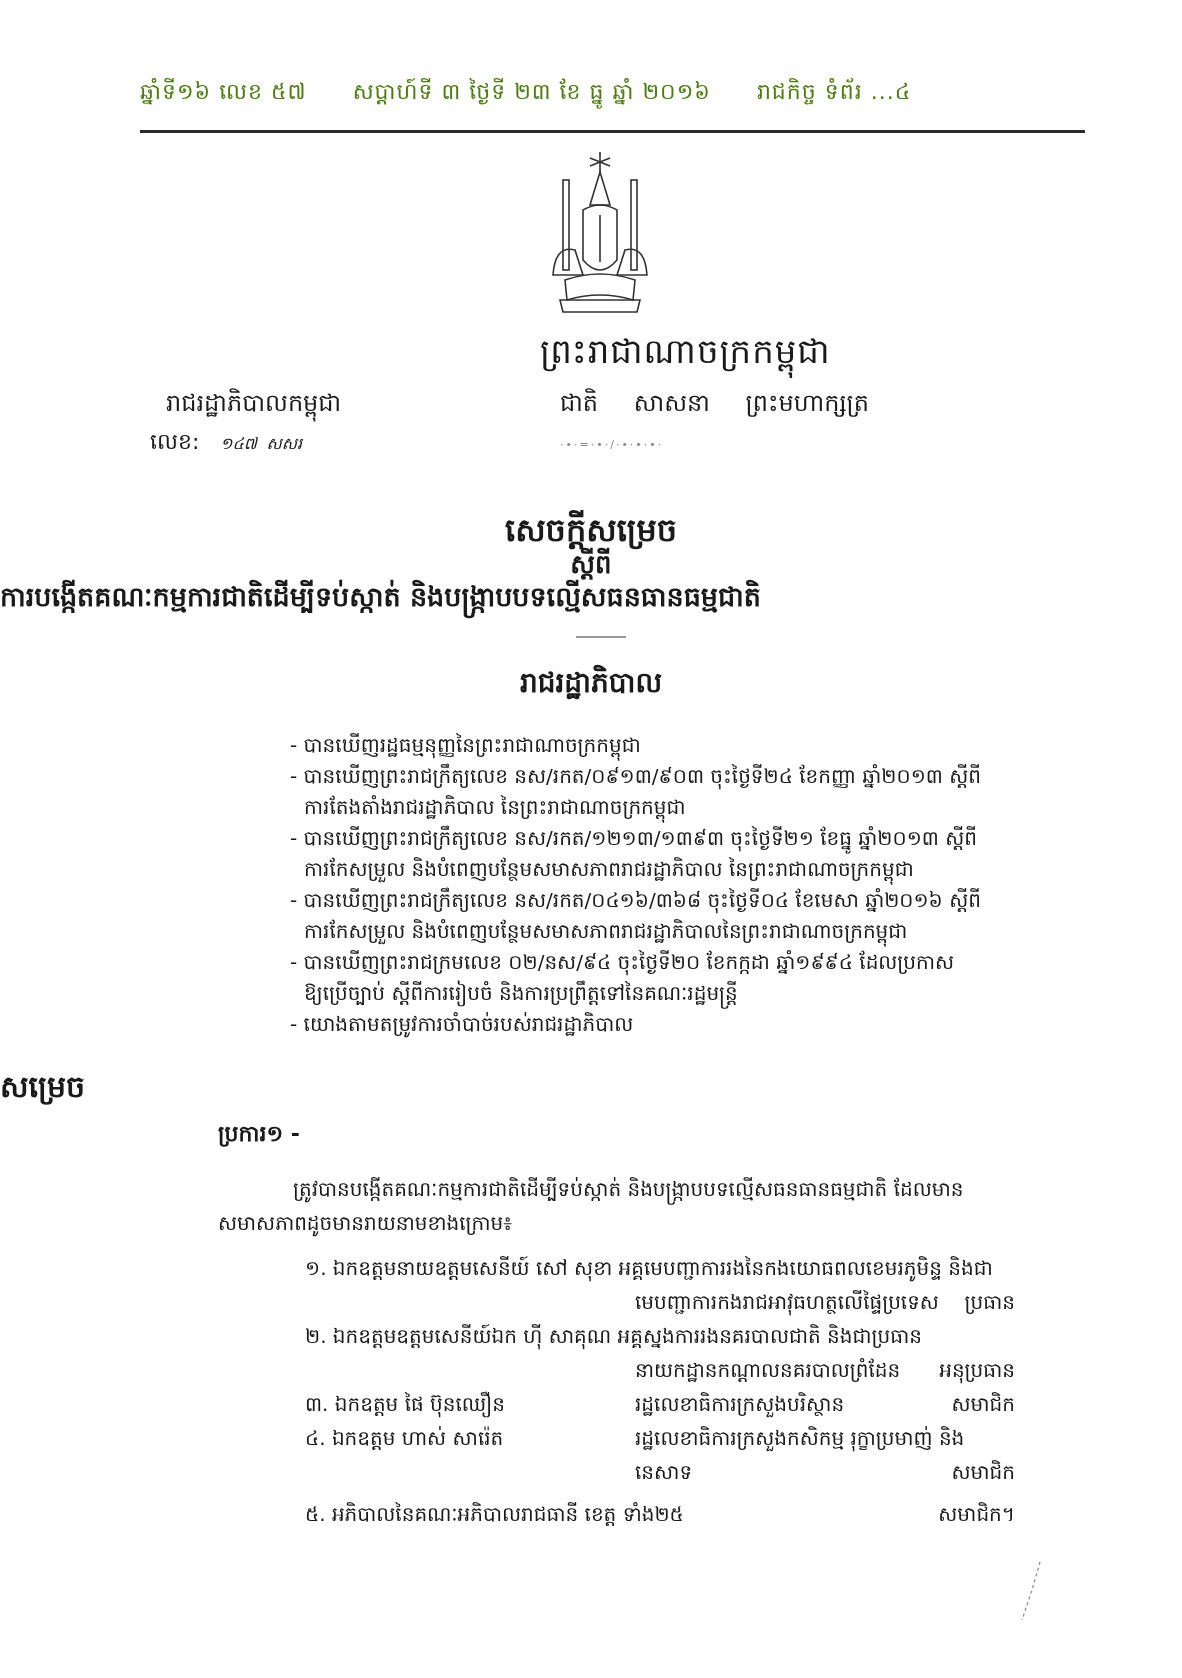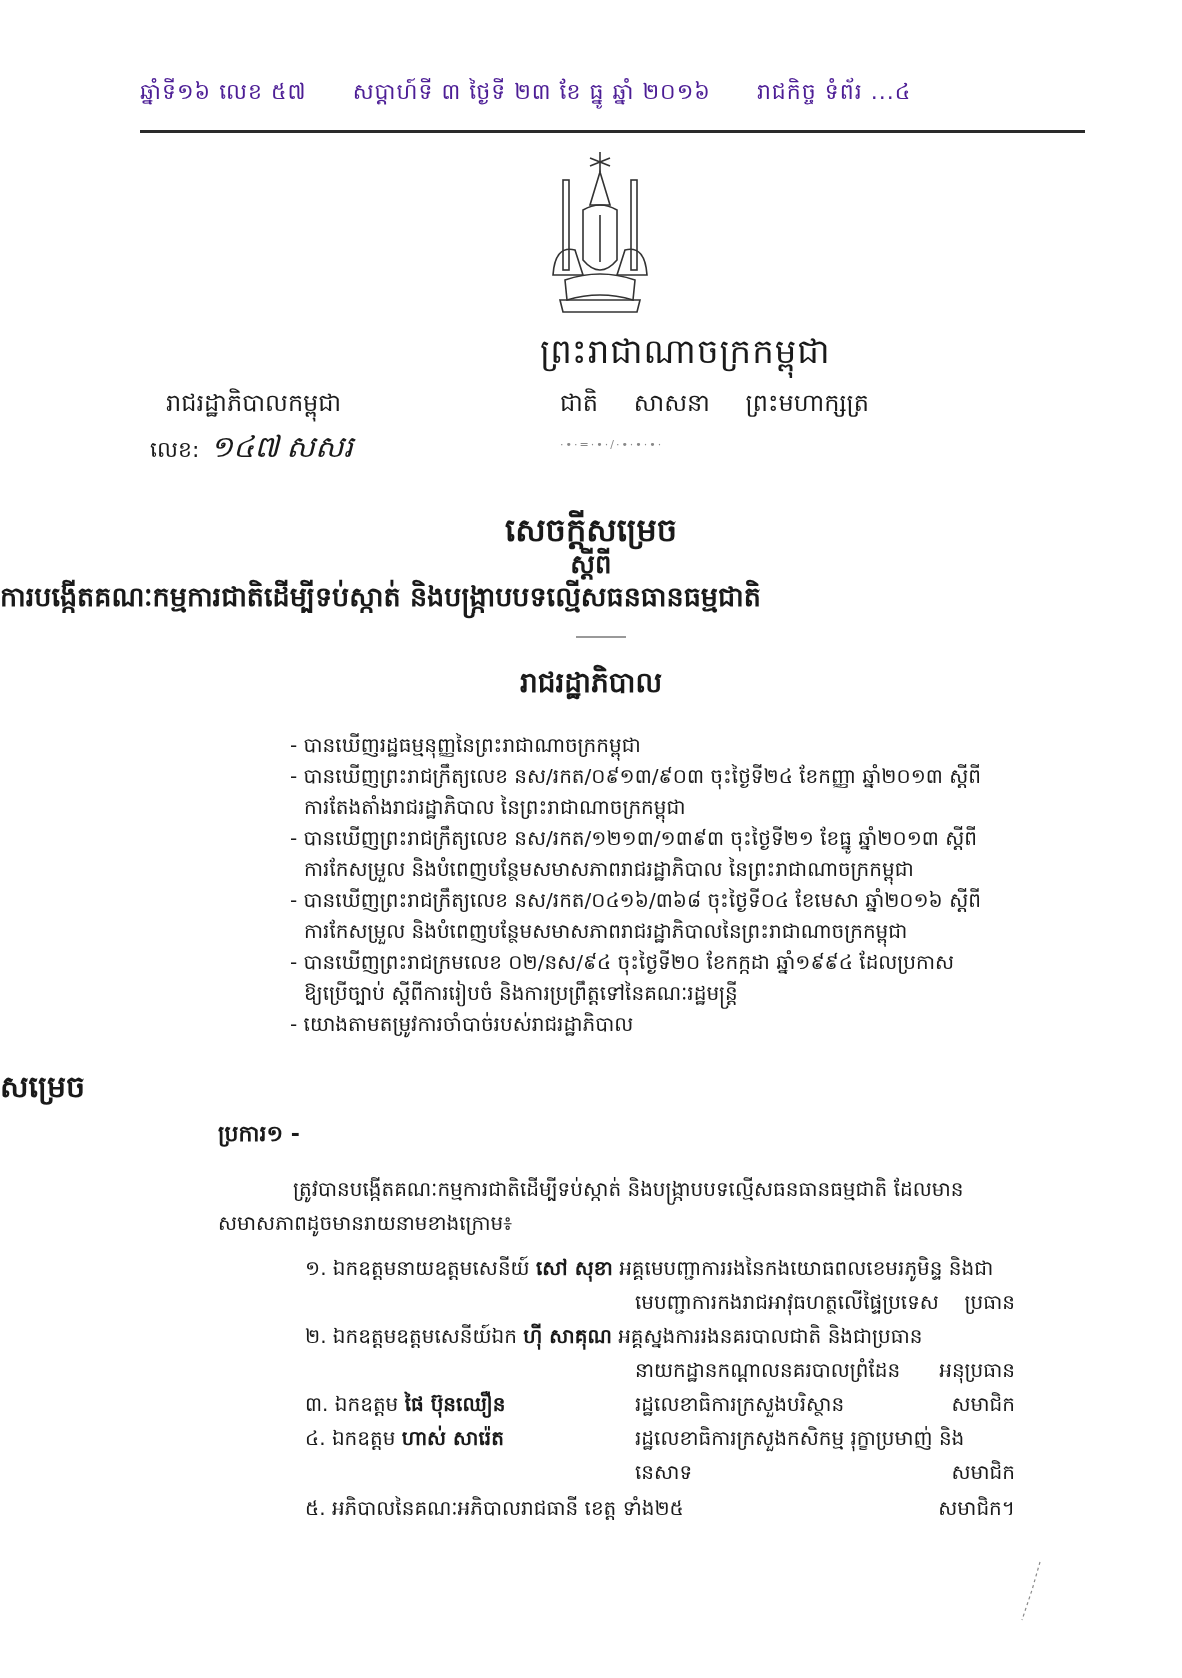--- a/index.html
+++ b/index.html
@@ -1,46 +1,46 @@
 <!DOCTYPE html>
 <html><head>
 <meta charset="utf-8">
 <style>
   html, body { margin:0; padding:0; }
   body {
     width:1182px; height:1678px; background:#ffffff; position:relative; overflow:hidden;
     font-family:"DejaVu Sans", sans-serif; color:#1a1a1a;
   }
   .abs { position:absolute; }
-  .gazette { left:140px; top:78px; font-size:22px; color:#4c1d95; letter-spacing:1px; white-space:nowrap; }
+  .gazette { left:140px; top:78px; font-size:22px; color:#4d7c0f; letter-spacing:1px; white-space:nowrap; }
   .gazette span { margin-right:38px; }
   .rule { left:140px; top:130px; width:945px; height:3px; background:#2a2a2a; }
   .crest { left:545px; top:150px; width:110px; height:165px; }
   .kingdom { left:540px; top:330px; font-size:34px; font-weight:normal; letter-spacing:1px; }
   .gov-left { left:150px; top:388px; font-size:24px;margin-left:16px; }
   .motto { left:560px; top:388px; font-size:24px; word-spacing:28px; }
   .ref { left:150px; top:428px; font-size:22px; }
-  .ref .hand { font-family:Liberation Serif, serif; font-style:italic; font-size:30px; margin-left:4px; }
+  .ref .hand { font-family:Liberation Mono, monospace; font-style:italic; font-size:16px; margin-left:14px; }
   .ref-dots { left:560px; top:438px; font-size:11px; color:#888; letter-spacing:2px; }
   .title1 { left:0; width:1182px; top:510px; text-align:center; font-size:32px; font-weight:bold; }
   .title2 { left:0; width:1182px; top:548px; text-align:center; font-size:26px; font-weight:bold; }
   .title3 { left:0; width:1182px; top:580px; font-size:27px; font-weight:bold; }
   .sep { left:576px; top:636px; width:50px; height:2px; background:#999; }
   .gov-head { left:0; width:1182px; top:665px; text-align:center; font-size:28px; font-weight:bold; }
   .recitals { left:290px; top:730px; width:720px; font-size:20px; line-height:31px; }
   .recitals .item { display:block; }
   .recitals .cont { display:block; padding-left:14px; }
   .decide { left:0; width:1182px; top:1068px; text-align:left; font-size:30px; font-weight:bold; }
   .article { left:218px; top:1120px; font-size:22px; font-weight:bold; }
   .body-para { left:218px; top:1172px; width:800px; font-size:20px; line-height:34px; }
   .body-para .indent { padding-left:75px; }
   .members { left:305px; top:1255px; width:740px; font-size:20px; }
   .m-row { position:relative; height:34px; }
   .m-name { position:absolute; left:0; white-space:nowrap; }
-  .m-name b { font-weight:bold; }
+  .m-name b { font-weight:normal; }
   .m-pos { position:absolute; left:330px; white-space:nowrap; }
   .m-role { position:absolute; right:30px; white-space:nowrap; }
   .sig { left:1010px; top:1560px; width:40px; height:70px; }
 </style>
 </head>
 <body>
 
 <div class="abs gazette">
   <span>ឆ្នាំទី១៦ លេខ ៥៧</span>
   <span>សប្តាហ៍ទី ៣ ថ្ងៃទី ២៣ ខែ ធ្នូ ឆ្នាំ ២០១៦</span>
@@ -123,21 +123,21 @@
     <span class="m-role">សមាជិក</span>
   </div>
   <div class="m-row">
     <span class="m-name"><span>៤. ឯកឧត្តម</span> <b>ហាស់ សារ៉េត</b></span>
     <span class="m-pos">រដ្ឋលេខាធិការក្រសួងកសិកម្ម រុក្ខាប្រមាញ់ និង</span>
   </div>
   <div class="m-row">
     <span class="m-pos">នេសាទ</span>
     <span class="m-role">សមាជិក</span>
   </div>
-  <div class="m-row" style="margin-top:2px">
+  <div class="m-row" style="margin-top:8px">
     <span class="m-name">៥. អភិបាលនៃគណៈអភិបាលរាជធានី ខេត្ត ទាំង២៥</span>
     <span class="m-role">សមាជិក។</span>
   </div>
 </div>
 
 <svg class="abs sig" viewBox="0 0 40 70">
   <path d="M30 2 L22 30 L12 60" stroke="#888" stroke-width="1.2" fill="none" stroke-dasharray="3,3"></path>
 </svg>
 
 </body></html>

